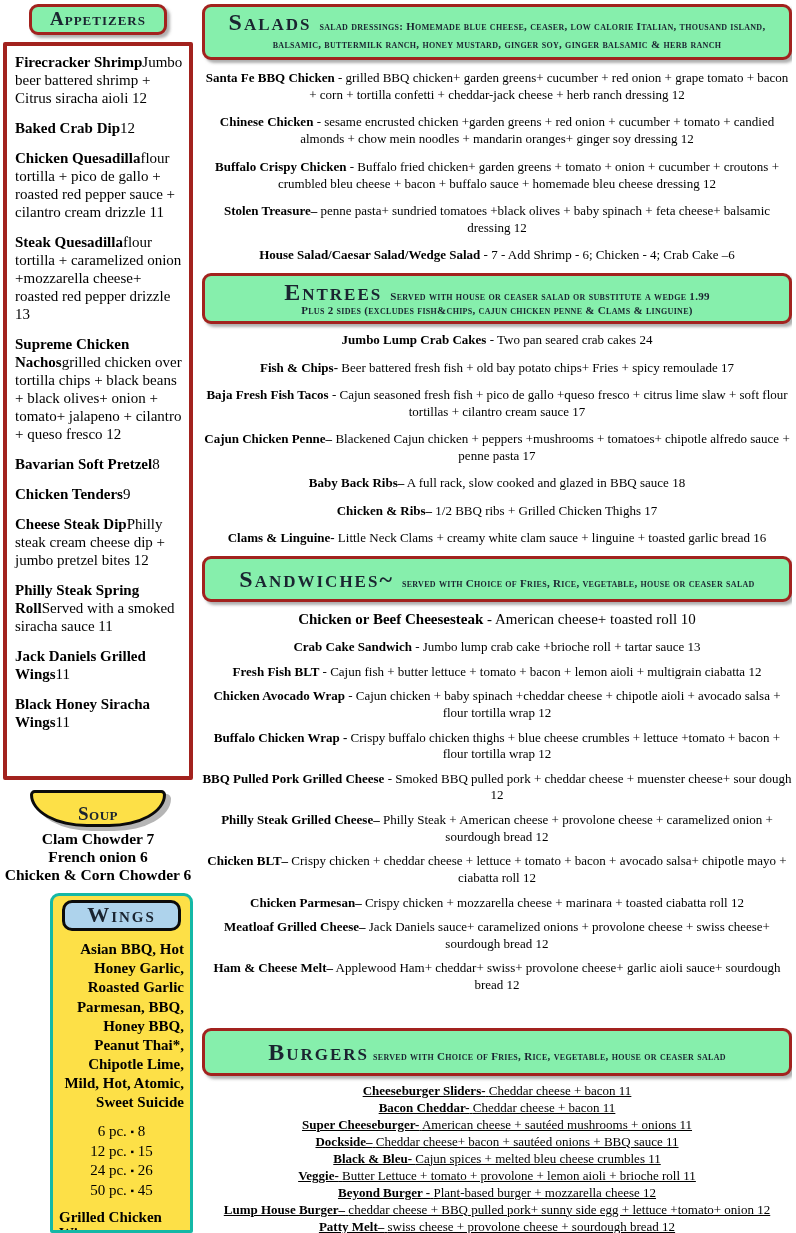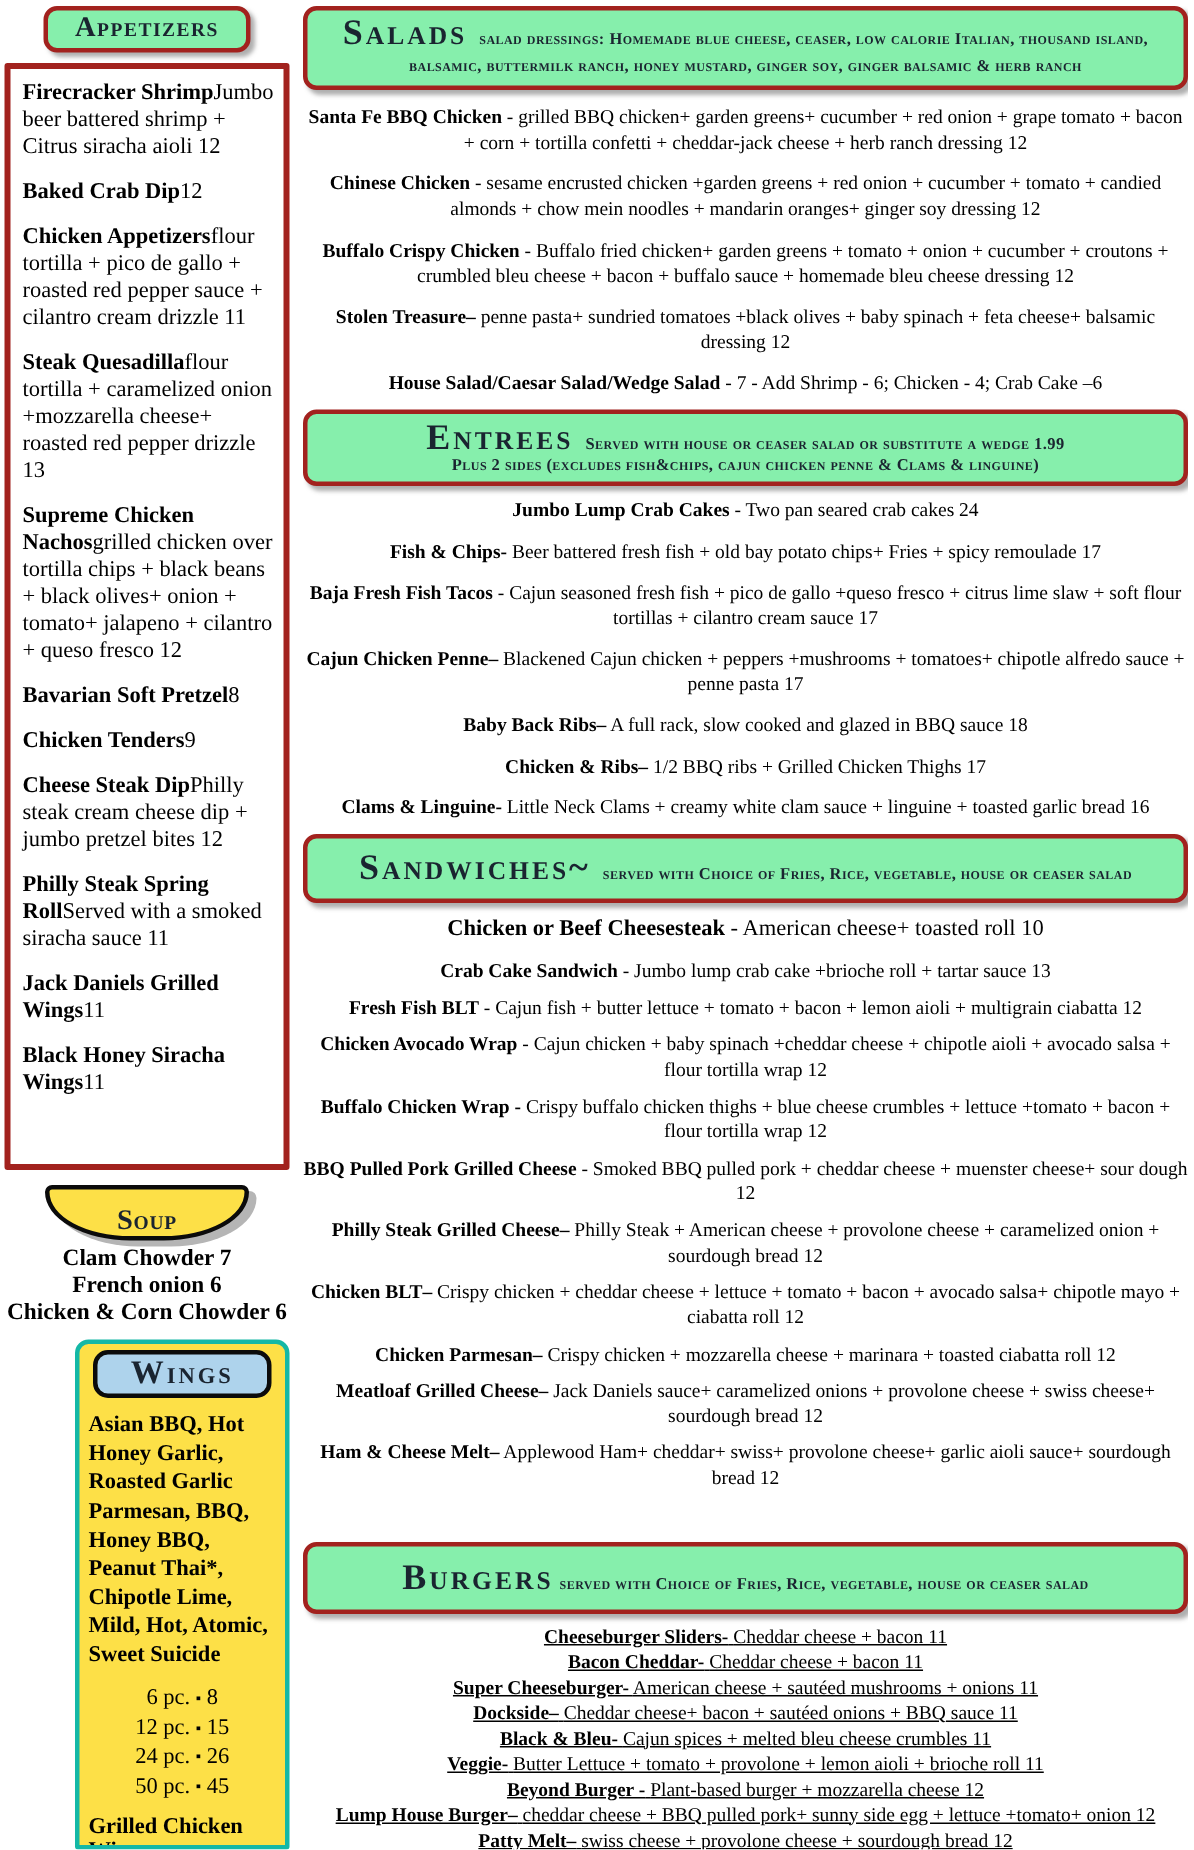--- a/index.html
+++ b/index.html
@@ -42,21 +42,21 @@
   .soup-item{font-size:15.5px;font-weight:bold;line-height:1.17;margin:0;}
   .wings-box{
     margin-top:9px;border:3px solid #14b8a6;border-radius:9px 9px 2px 2px;
     flex:1;box-sizing:border-box;padding:3px 6px 0;overflow:hidden;background:#fde047;margin-left:47px;
   }
   .wings-hdr{
     background:#aed3ec;border:3px solid #0b0b0b;border-radius:10px;
     margin:1px 3px 9px;padding:1px 0 2px;text-align:center;box-sizing:border-box;
   }
   .wings-hdr .big-title{font-size:22px;letter-spacing:2px;}
-  .wings-sauces{font-size:15px;font-weight:bold;text-align:left;line-height:1.27;margin:0 0 10px;}
+  .wings-sauces{font-size:15px;font-weight:bold;text-align:right;line-height:1.27;margin:0 0 10px;}
   .wings-prices{text-align:center;margin:0 0 8px;}
   .wing-price{font-size:15px;line-height:1.32;margin:0;}
   .sq{font-size:10px;vertical-align:1px;}
   .wing-extra .we-name{font-size:15px;font-weight:bold;margin:6px 0 2px;line-height:1.1;}
   .wing-extra .we-desc{font-size:13px;margin:0;line-height:1.15;}
   .wings-foot{font-size:11.5px;margin:0;line-height:1.1;}
 
   
   .salads-hdr{padding:3px 12px 5px;min-height:52px;}
   .entrees-hdr{margin-top:8px;padding:4px 10px 5px;min-height:50px;}
@@ -84,21 +84,21 @@
     <div class="hdr-box app-hdr">
       <span class="sc big-title">Appetizers</span>
     </div>
 
     <div class="app-box">
 
         <p class="app-item"><b>Firecracker Shrimp</b><span class="d">Jumbo beer battered shrimp + Citrus siracha aioli 12</span></p>
 
         <p class="app-item"><b>Baked Crab Dip</b><span class="d">12</span></p>
 
-        <p class="app-item"><b>Chicken Appetizers</b><span class="d">flour tortilla + pico de gallo + roasted red pepper sauce + cilantro cream drizzle 11</span></p>
+        <p class="app-item"><b>Chicken Quesadilla</b><span class="d">flour tortilla + pico de gallo + roasted red pepper sauce + cilantro cream drizzle 11</span></p>
 
         <p class="app-item"><b>Steak Quesadilla</b><span class="d">flour tortilla + caramelized onion +mozzarella cheese+ roasted red pepper drizzle 13</span></p>
 
         <p class="app-item"><b>Supreme Chicken Nachos</b><span class="d">grilled chicken over tortilla chips + black beans + black olives+ onion + tomato+ jalapeno + cilantro + queso fresco 12</span></p>
 
         <p class="app-item"><b>Bavarian Soft Pretzel</b><span class="d">8</span></p>
 
         <p class="app-item"><b>Chicken Tenders</b><span class="d">9</span></p>
 
         <p class="app-item"><b>Cheese Steak Dip</b><span class="d">Philly steak cream cheese dip + jumbo pretzel bites 12</span></p>

